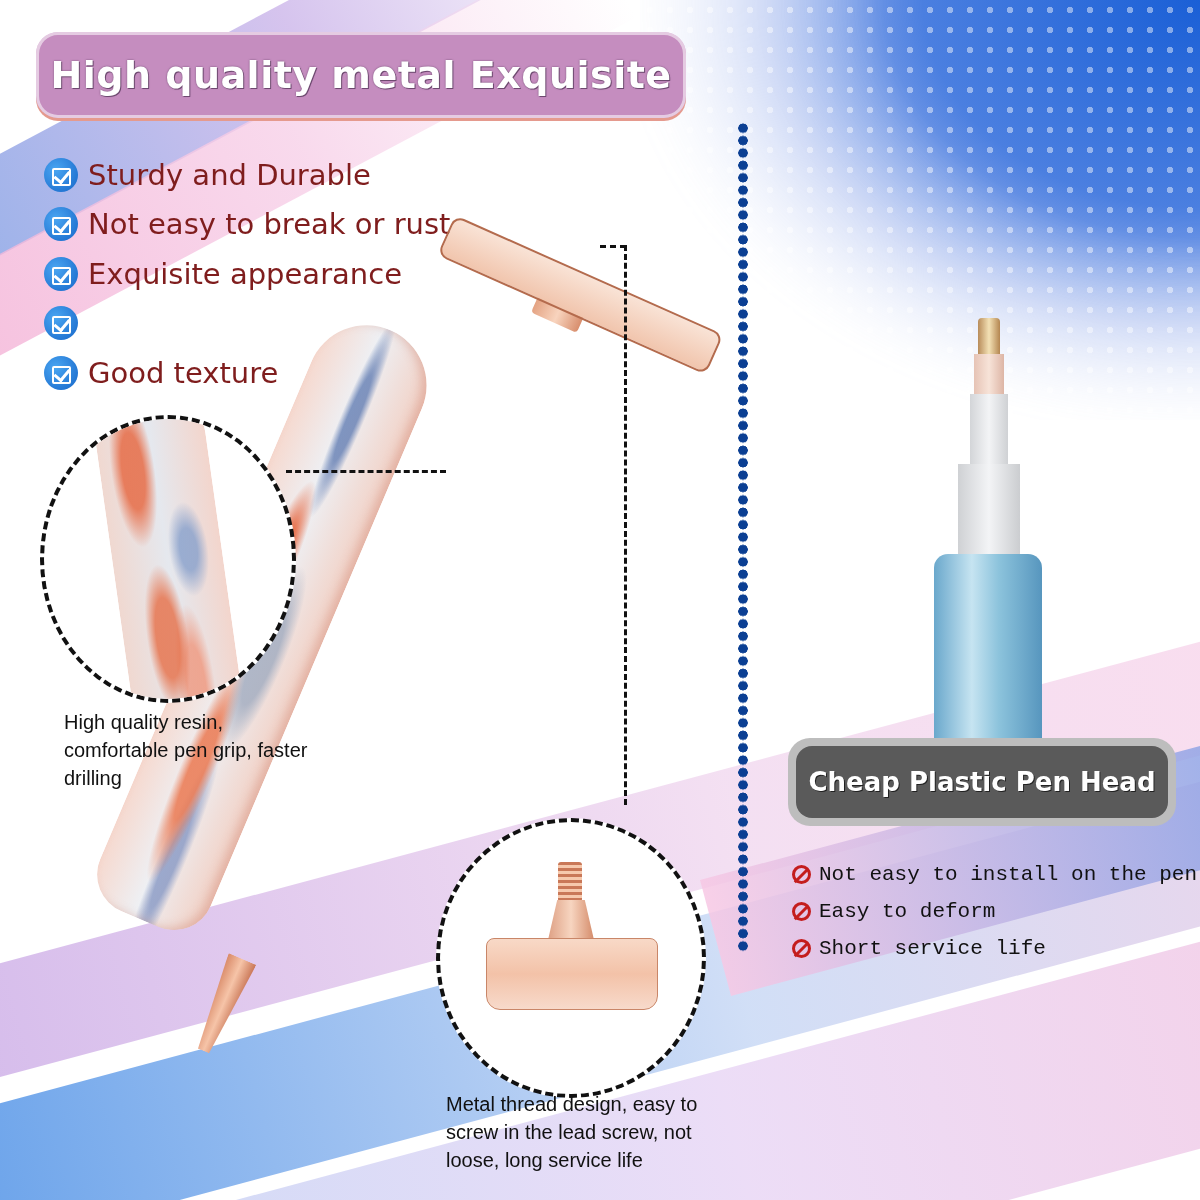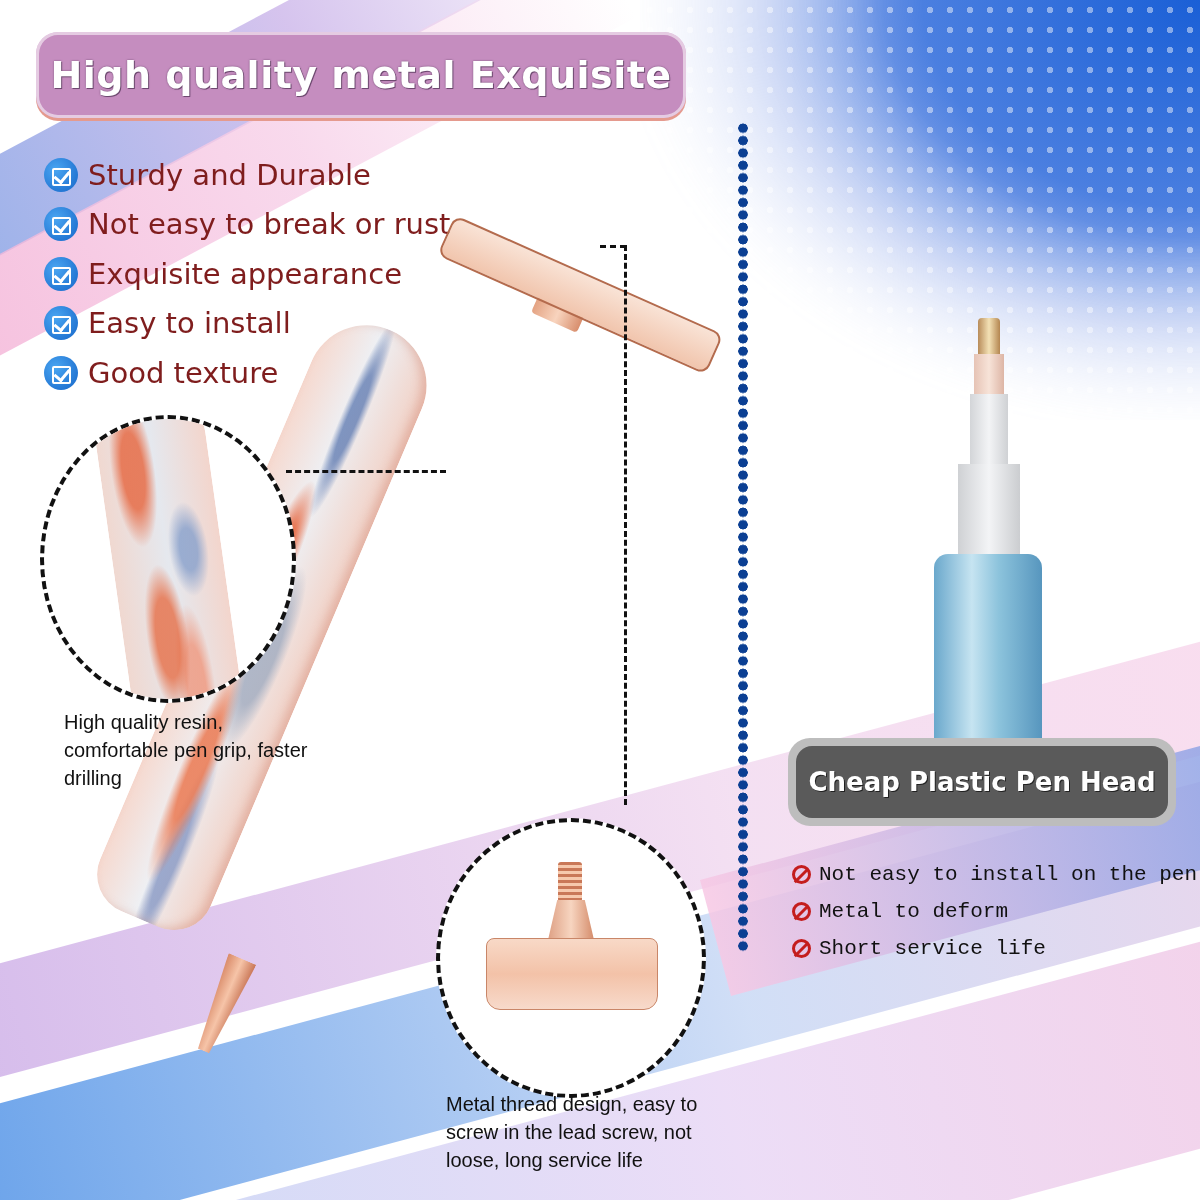--- a/index.html
+++ b/index.html
@@ -120,21 +120,20 @@
   <div class="feature">
     <span class="check-icon"></span>
     <span class="feature-label">Not easy to break or rust</span>
   </div>
   <div class="feature">
     <span class="check-icon"></span>
     <span class="feature-label">Exquisite appearance</span>
   </div>
   <div class="feature">
     <span class="check-icon"></span>
-    <span class="feature-label">Easy to install</span>
   </div>
   <div class="feature">
     <span class="check-icon"></span>
     <span class="feature-label">Good texture</span>
   </div>
 </div>
 
 <div class="pen-body"></div>
 <div class="pen-tip"></div>
 <div class="pen-head-neck"></div>
@@ -174,19 +173,19 @@
   </div>
 </div>
 
 <div class="cons">
   <div class="con">
     <span class="prohibit-icon"></span>
     <span class="con-label">Not easy to install on the pen</span>
   </div>
   <div class="con">
     <span class="prohibit-icon"></span>
-    <span class="con-label">Metal to deform</span>
+    <span class="con-label">Easy to deform</span>
   </div>
   <div class="con">
     <span class="prohibit-icon"></span>
     <span class="con-label">Short service life</span>
   </div>
 </div>
 
 </body></html>

